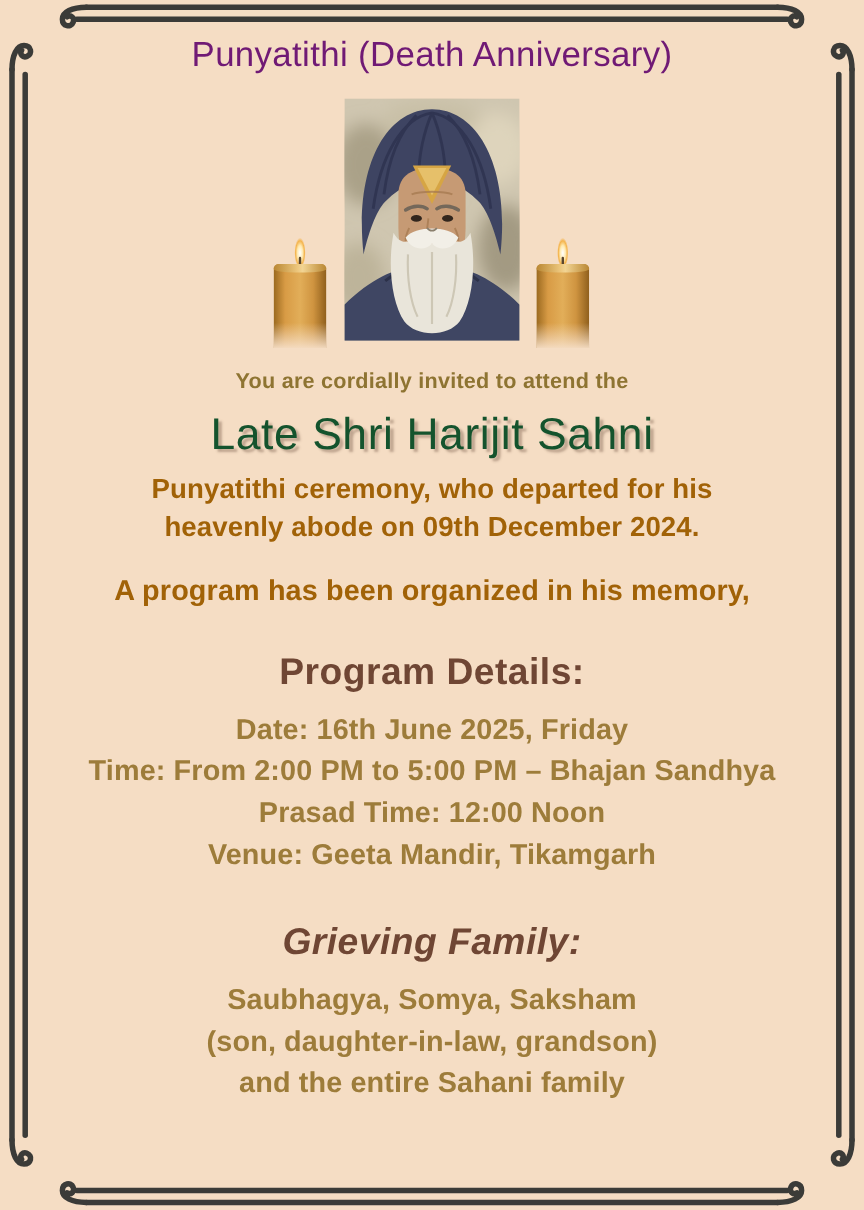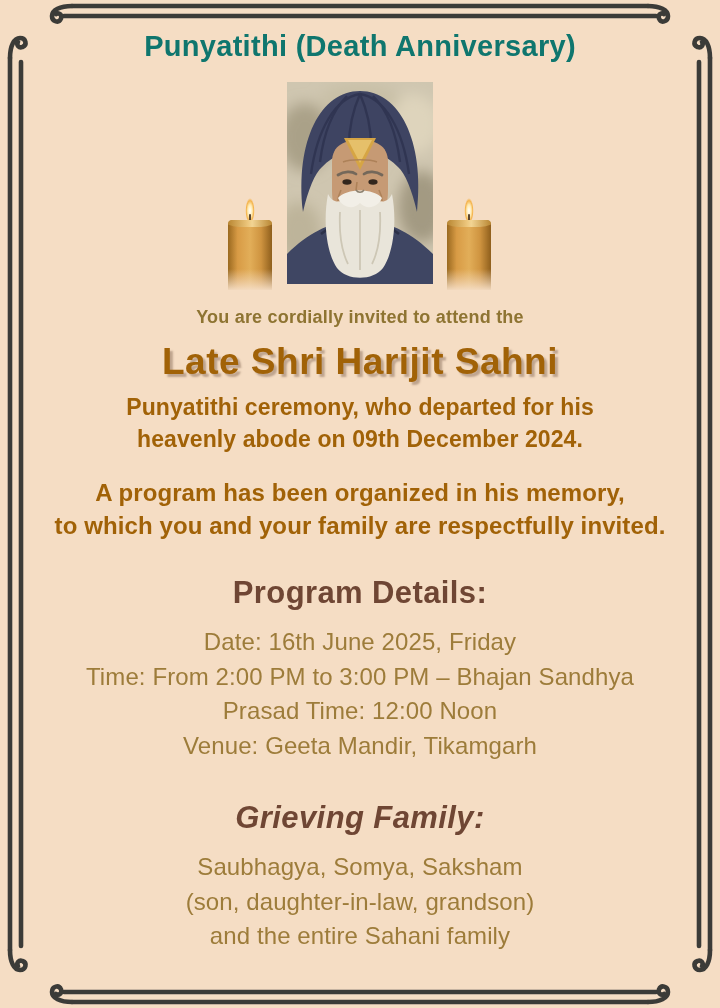--- a/index.html
+++ b/index.html
@@ -12,22 +12,22 @@
   }
   .border-svg{position:absolute;inset:0;pointer-events:none;}
   .content{
     position:relative;
     width:100%;height:100%;
     display:flex;flex-direction:column;align-items:center;
     text-align:center;
   }
   .page-title{
     margin-top:30px;
-    font-size:29px;font-weight:700;
-    color:#0f766e;letter-spacing:.3px;
+    font-size:29px;font-weight:400;
+    color:#701a75;letter-spacing:.3px;
     line-height:1.15;white-space:nowrap;
   }
   .hero{
     position:relative;
     width:100%;height:208px;
     margin-top:19px;
     flex:none;
   }
   .portrait{
     position:absolute;left:287px;top:0;
@@ -59,41 +59,41 @@
     border-radius:5px 5px 50% 50%;
     background:linear-gradient(to right,#b98733 0%,#ecc67c 45%,#f2d493 55%,#b98733 100%);
   }
   .invite-line{
     margin-top:17px;
     font-size:18px;font-weight:600;color:#8e7432;
     white-space:nowrap;letter-spacing:.2px;
   }
   .deceased-name{
     margin-top:13px;
-    font-size:37px;font-weight:700;color:#a16207;
+    font-size:37px;font-weight:400;color:#14532d;
     letter-spacing:.5px;white-space:nowrap;
     text-shadow:3px 3px 2px rgba(121,93,75,.45);
     text-align:right;
   }
   .para{
     font-size:23px;font-weight:600;color:#a16207;
     line-height:1.38;letter-spacing:.1px;
   }
   .para div{white-space:nowrap;}
   .para.departed{margin-top:9px;}
   .para.organized{margin-top:20px;font-size:24px;}
   .section-heading{
     font-size:31px;font-weight:700;color:#6f4634;
     letter-spacing:.4px;white-space:nowrap;
   }
   .section-heading.program{margin-top:33px;}
   .section-heading.family{margin-top:37px;font-style:italic;}
   .detail-lines{
     margin-top:14px;
-    font-size:24px;font-weight:400;color:#9d7c3a;
+    font-size:24px;font-weight:700;color:#9d7c3a;
     line-height:1.44;letter-spacing:.1px;
   }
   .detail-lines div{white-space:nowrap;}
 </style>
 </head>
 <body>
 
 <div class="card">
 
   <svg class="border-svg" width="720" height="1008" viewBox="0 0 720 1008">
@@ -206,28 +206,27 @@
 
     <div class="deceased-name">Late Shri Harijit Sahni</div>
 
     <div class="para departed">
       <div>Punyatithi ceremony, who departed for his</div>
       <div>heavenly abode on 09th December 2024.</div>
     </div>
 
     <div class="para organized">
       <div>A program has been organized in his memory,</div>
-      <div>to which you and your family are respectfully invited.</div>
     </div>
 
     <div class="section-heading program">Program Details:</div>
 
     <div class="detail-lines">
       <div>Date: 16th June 2025, Friday</div>
-      <div>Time: From 2:00 PM to 3:00 PM – Bhajan Sandhya</div>
+      <div>Time: From 2:00 PM to 5:00 PM – Bhajan Sandhya</div>
       <div>Prasad Time: 12:00 Noon</div>
       <div>Venue: Geeta Mandir, Tikamgarh</div>
     </div>
 
     <div class="section-heading family">Grieving Family:</div>
 
     <div class="detail-lines">
       <div>Saubhagya, Somya, Saksham</div>
       <div>(son, daughter-in-law, grandson)</div>
       <div>and the entire Sahani family</div>

